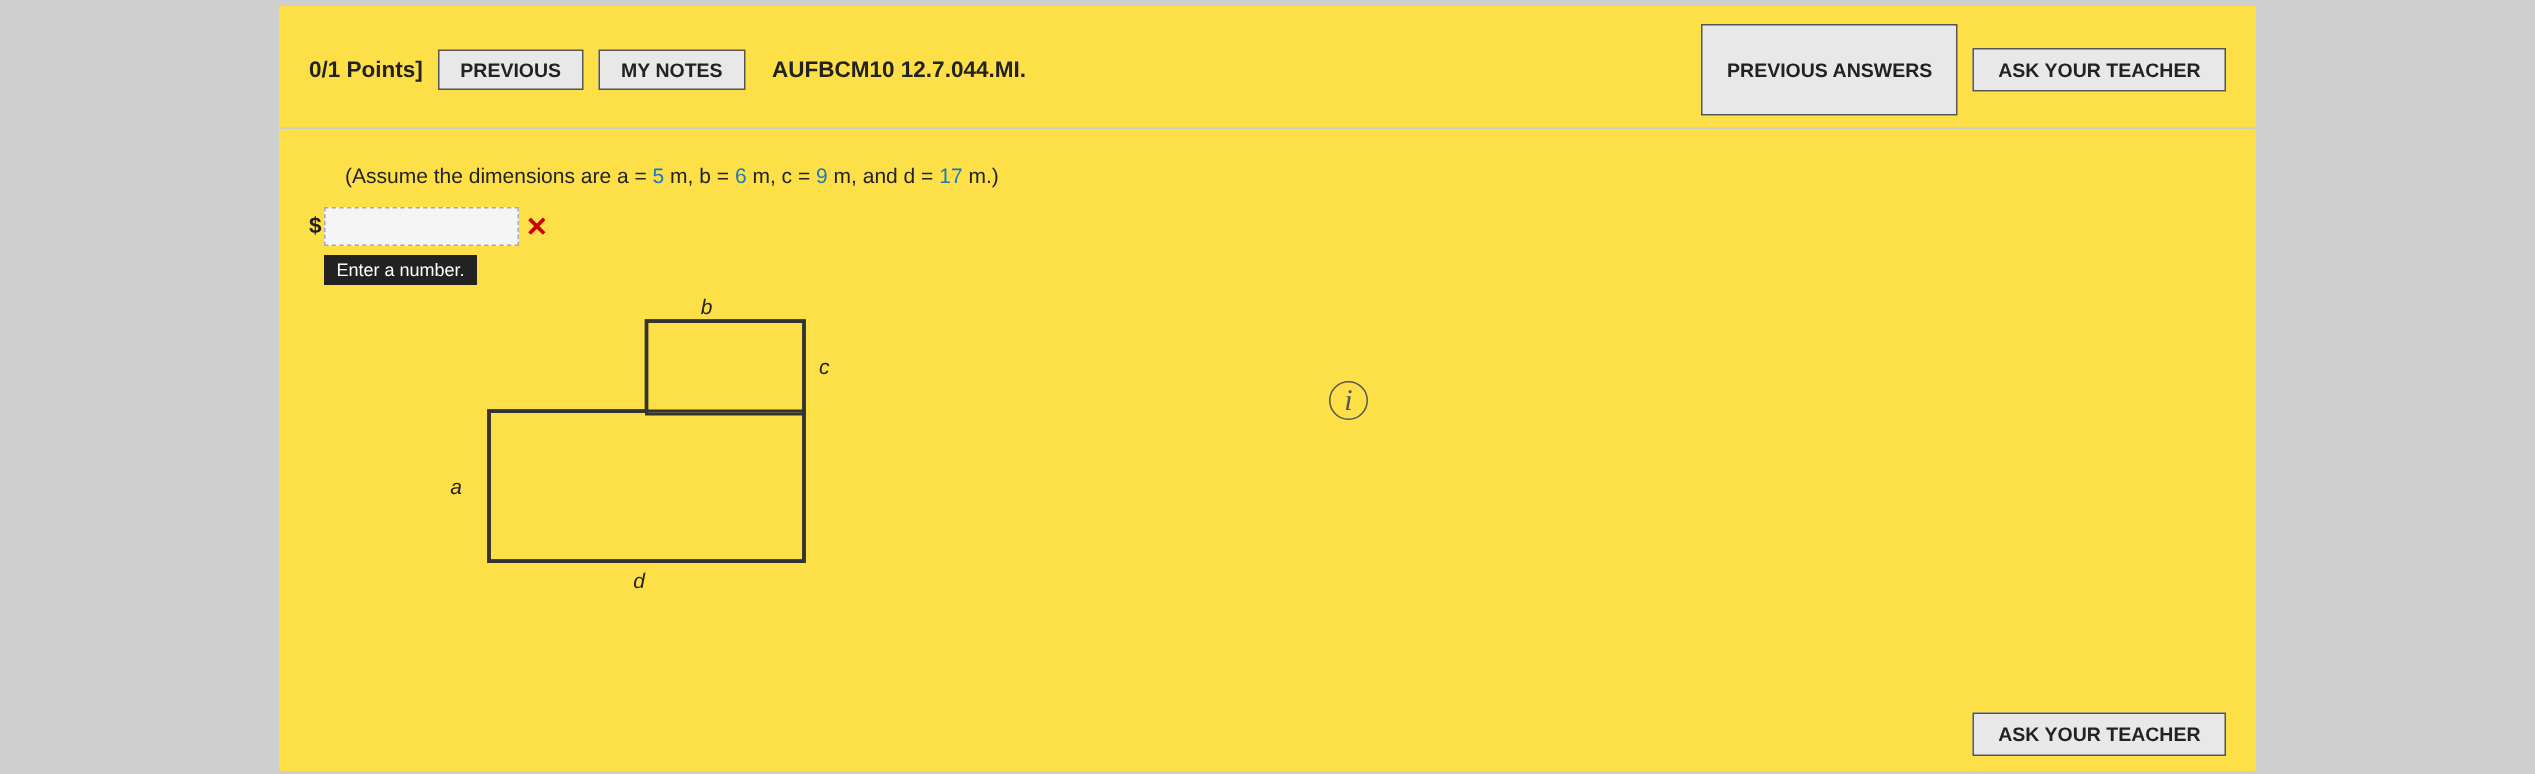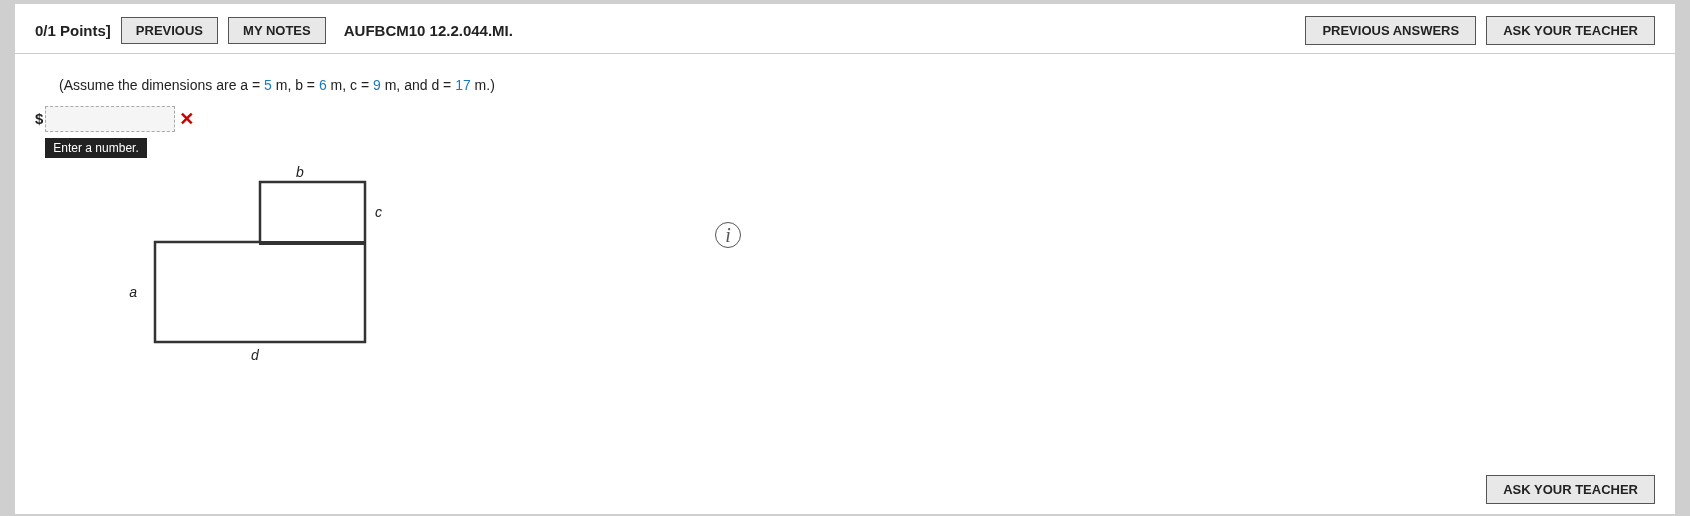--- a/index.html
+++ b/index.html
@@ -6,22 +6,22 @@
     body {
       background: #d0cfcf;
       font-family: Arial, sans-serif;
       font-size: 14px;
       color: #222;
       width: 1690px;
       min-height: 516px;
       overflow: hidden;
     }
     .main-container {
-      background: #ffffff;
-      width: 1660px;
+      background: #fde047;
+      width: 1318px;
       min-height: 510px;
       margin: 4px auto;
       padding: 0;
       position: relative;
     }
     .top-bar {
       display: flex;
       align-items: center;
       justify-content: space-between;
       padding: 12px 20px 8px 20px;
@@ -53,21 +53,21 @@
       margin-left: 8px;
     }
     .top-right {
       display: flex;
       align-items: center;
       gap: 10px;
     }
     .btn-prev-answers {
       border: 1px solid #555;
       background: #e8e8e8;
-      padding: 6px 16px;
+      padding: 22px 16px;
       font-size: 13px;
       font-weight: bold;
       cursor: pointer;
       color: #222;
     }
     .btn-ask-teacher {
       border: 1px solid #555;
       background: #e8e8e8;
       padding: 6px 16px;
       font-size: 13px;
@@ -177,21 +177,21 @@
 </head>
 <body>
 
 <div class="main-container">
 
   <div class="top-bar">
     <div class="top-left">
       <span class="points-label">0/1 Points]</span>
       <button class="btn-outline">PREVIOUS</button>
       <button class="btn-outline">MY NOTES</button>
-      <span class="problem-id">AUFBCM10 12.2.044.MI.</span>
+      <span class="problem-id">AUFBCM10 12.7.044.MI.</span>
     </div>
     <div class="top-right">
       <button class="btn-prev-answers">PREVIOUS ANSWERS</button>
       <button class="btn-ask-teacher">ASK YOUR TEACHER</button>
     </div>
   </div>
 
   <div class="problem-body">
     <div class="problem-text" style="margin-top:6px;margin-left:24px;">
       <span>(Assume the dimensions are a = <span class="highlight-blue">5</span> m, b = <span class="highlight-blue">6</span> m, c = <span class="highlight-blue">9</span> m, and d = <span class="highlight-blue">17</span> m.)</span>

